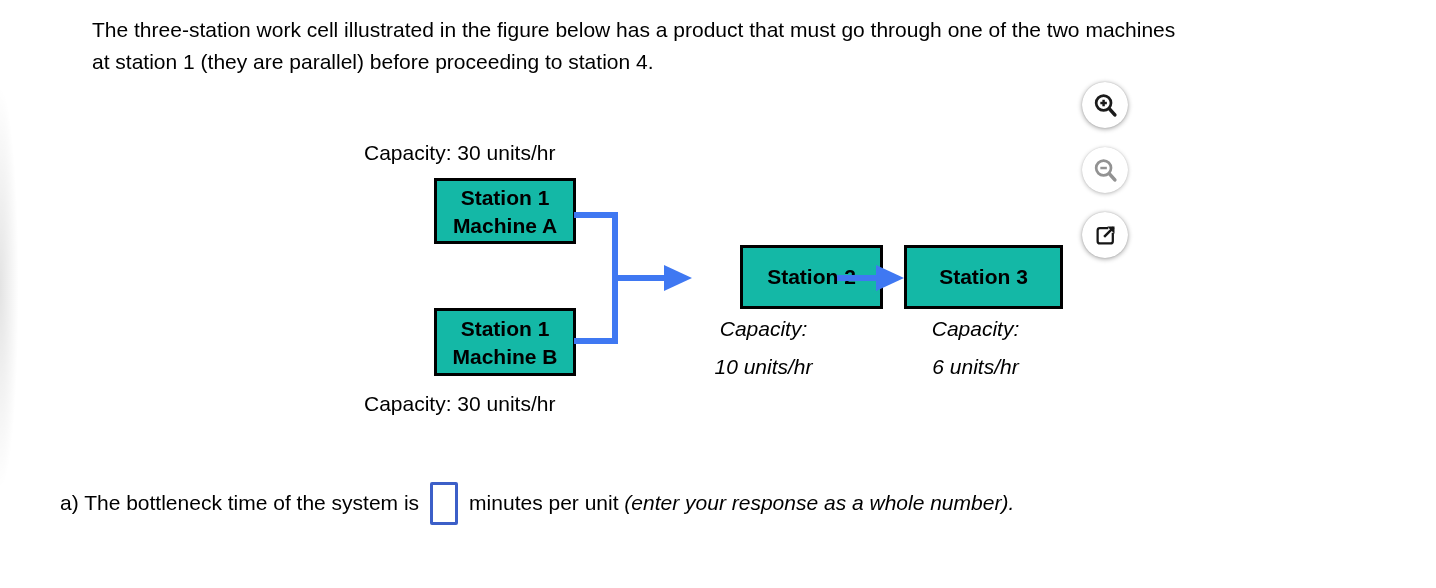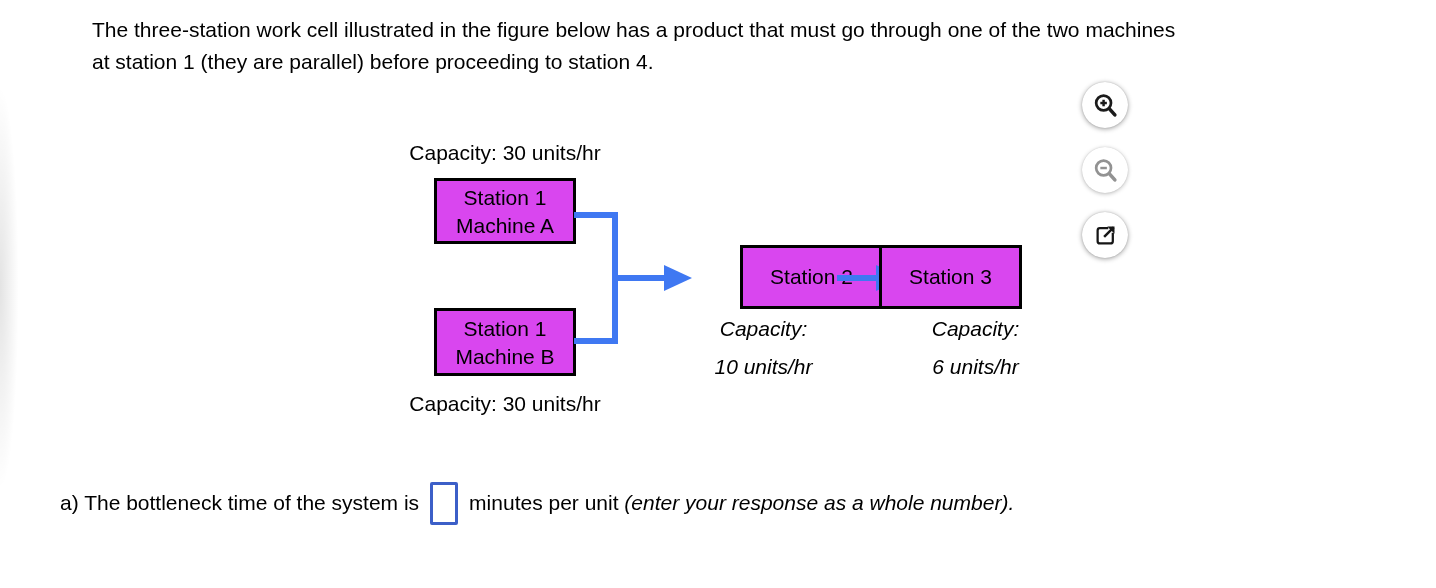--- a/index.html
+++ b/index.html
@@ -14,29 +14,29 @@
     pointer-events: none;
   }
 
   .intro { position: absolute; left: 60px; top: 14px; font-size: 21px; line-height: 32px; }
   .intro div { white-space: nowrap; margin-left: 32px; }
 
   
   .figure { position: absolute; left: 0; top: 0; width: 1436px; height: 588px; }
 
   .black-box {
-    position: absolute; border: 3px solid #000; background: #d946ef;
-    text-align: center; font-size: 21px;
+    position: absolute; border: 3px solid #000; background: #14b8a6;
+    text-align: center; font-size: 21px; font-weight: bold;
   }
   .box-machine-a { left: 434px; top: 178px; width: 142px; height: 66px; padding-top: 3px; line-height: 28px; }
   .box-machine-b { left: 434px; top: 308px; width: 142px; height: 68px; padding-top: 4px; line-height: 28px; }
   .box-station-2 { left: 692px; top: 245px; width: 143px; height: 64px; line-height: 58px; margin-left: 48px; }
-  .box-station-3 { left: 879px; top: 245px; width: 143px; height: 64px; line-height: 58px; }
+  .box-station-3 { left: 904px; top: 245px; width: 159px; height: 64px; line-height: 58px; }
 
-  .cap-label { position: absolute; font-size: 21px; white-space: nowrap; text-align: center; width: 282px; }
+  .cap-label { position: absolute; font-size: 21px; white-space: nowrap; width: 282px; }
   .cap-a { left: 364px; top: 141px; }
   .cap-b { left: 364px; top: 392px; }
 
   .st-cap { position: absolute; width: 143px; text-align: center; font-size: 21px; white-space: nowrap; font-style: italic; }
   .st2-cap1 { left: 692px; top: 317px; }
   .st2-cap2 { left: 692px; top: 355px; }
   .st3-cap1 { left: 904px; top: 317px; }
   .st3-cap2 { left: 904px; top: 355px; }
 
   .conn { position: absolute; background: var(--blue, #3F78F2); }

